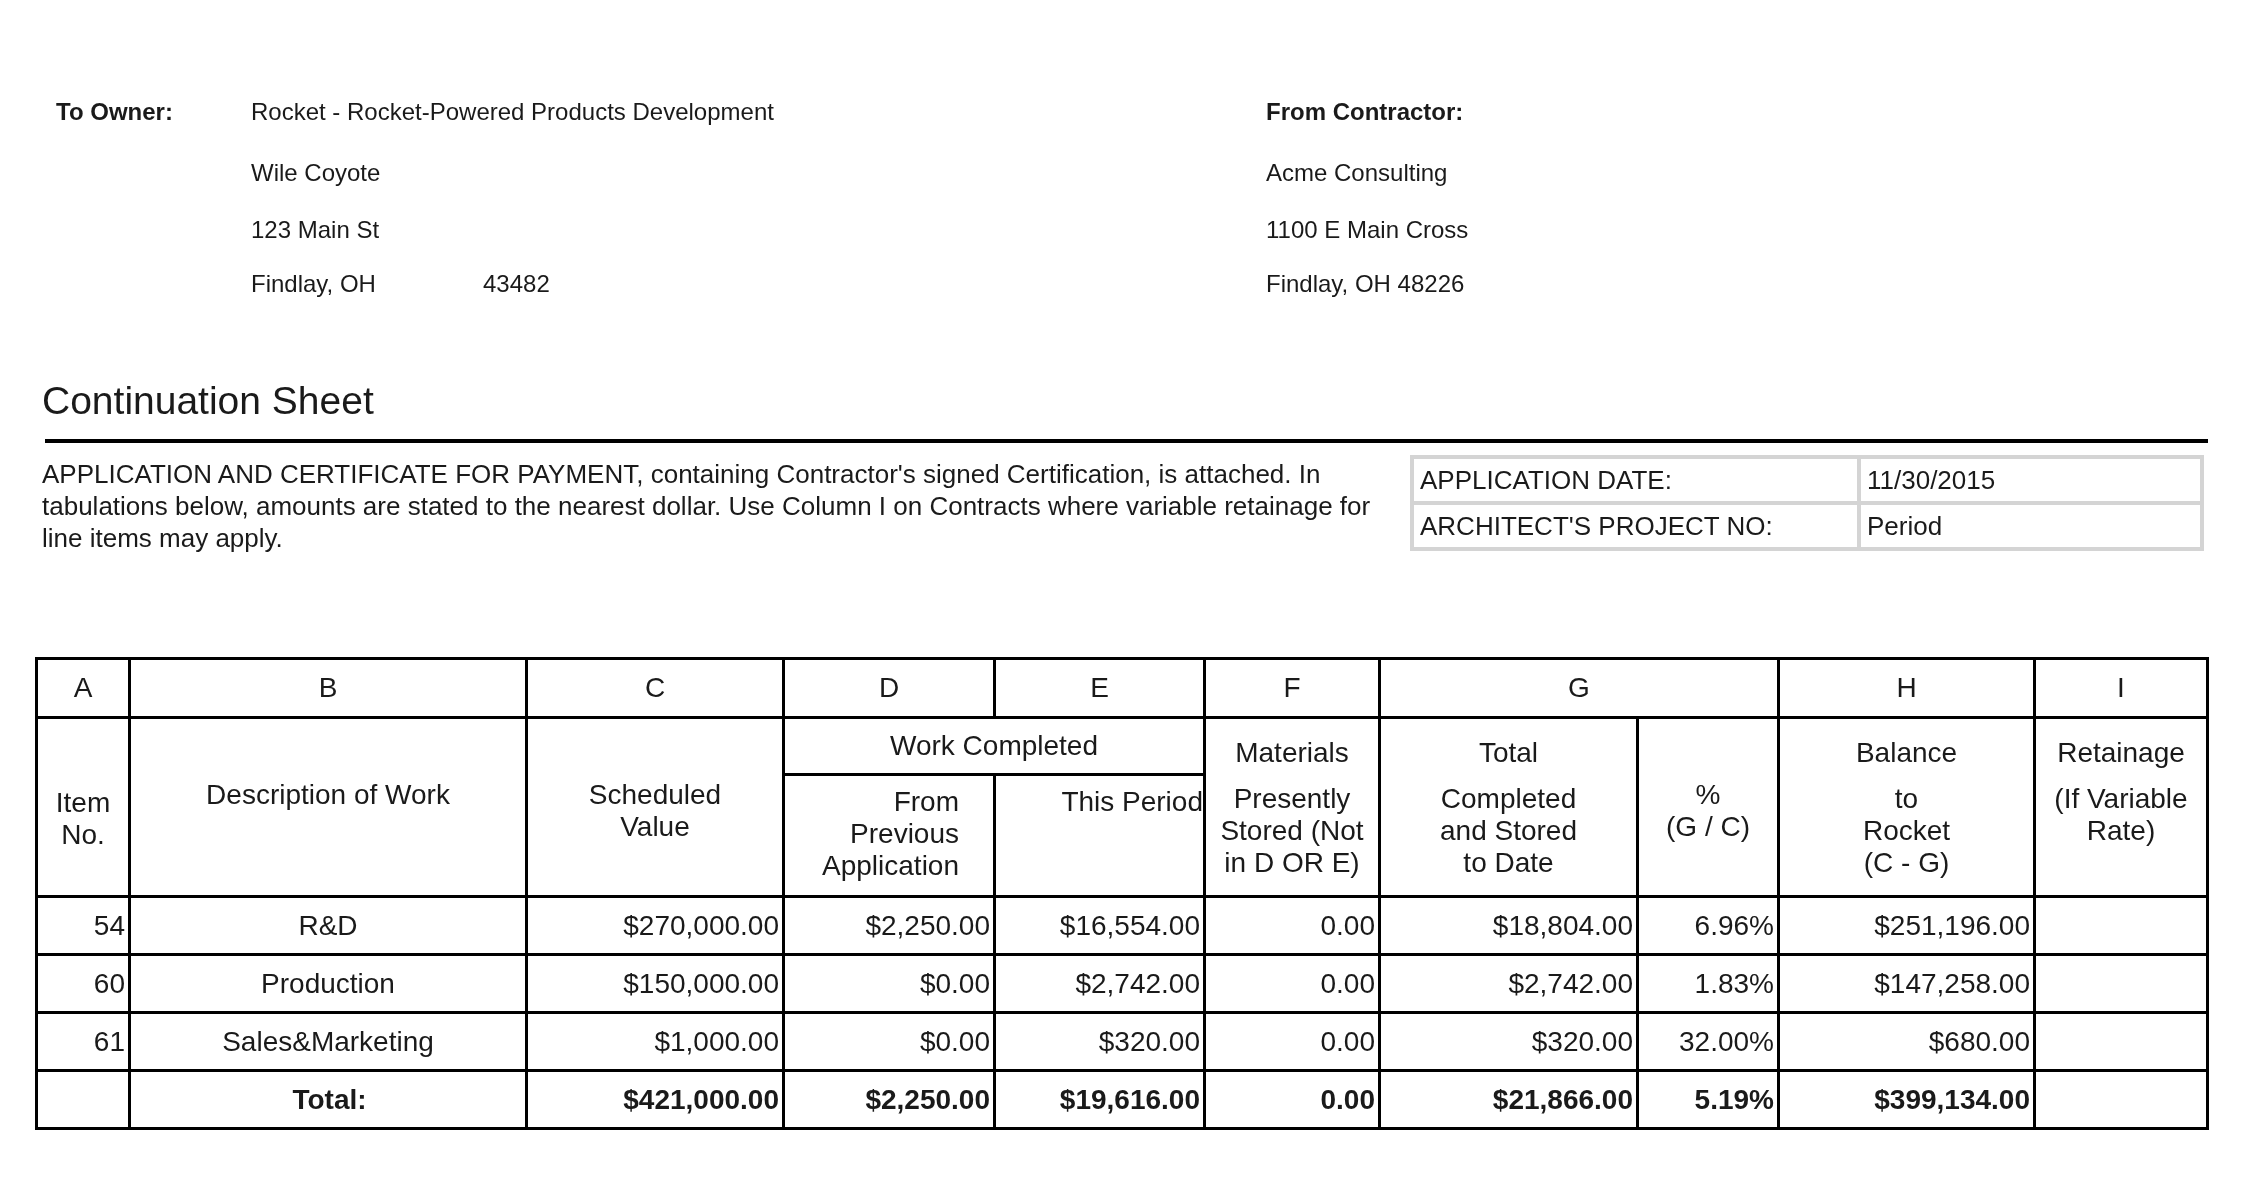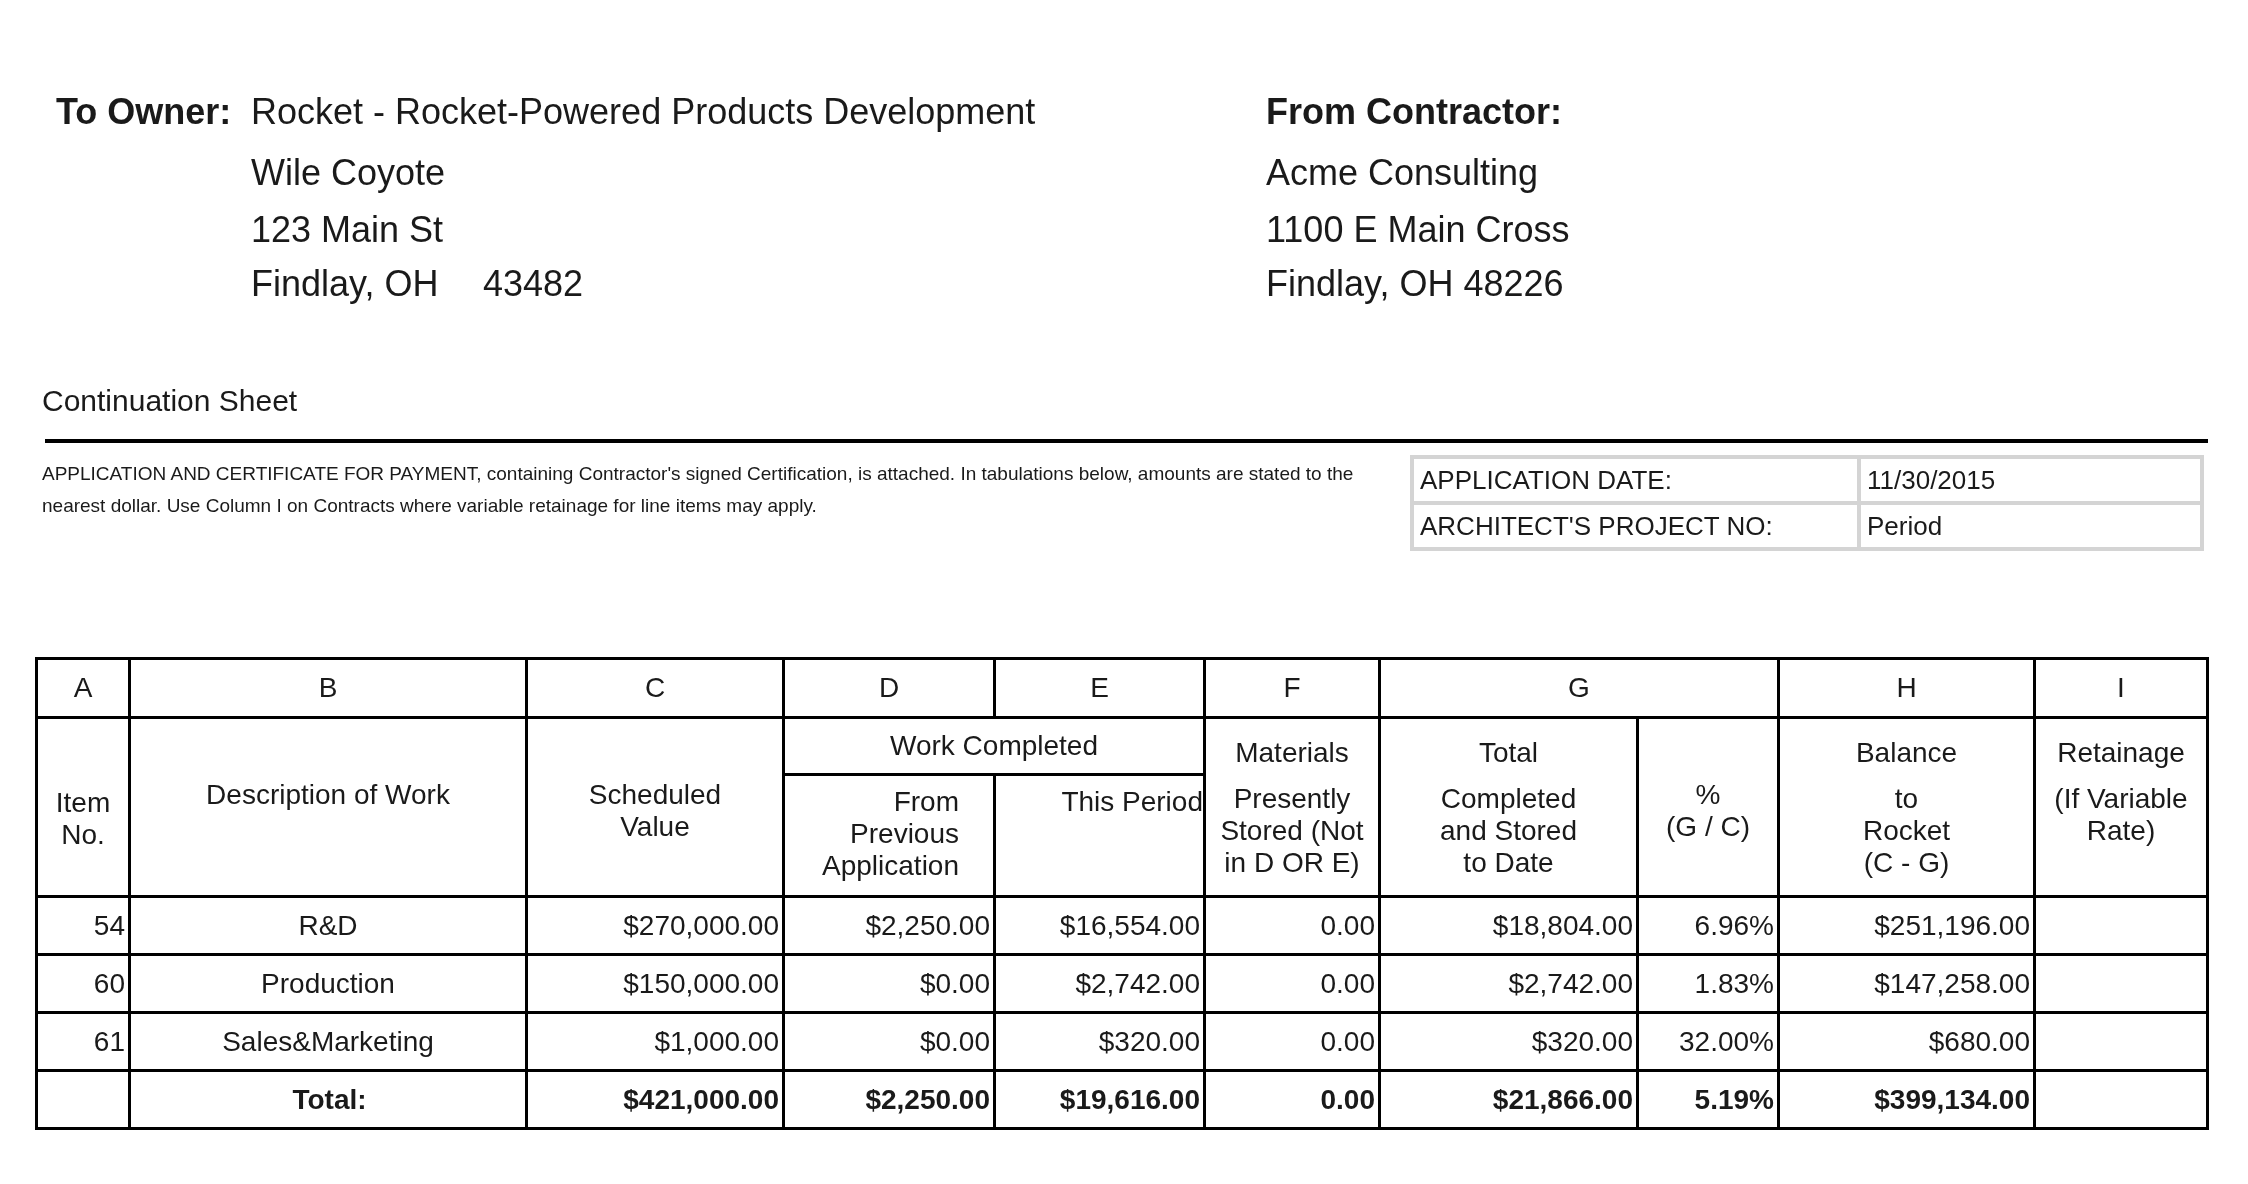--- a/index.html
+++ b/index.html
@@ -5,37 +5,37 @@
     * { box-sizing: border-box; margin: 0; padding: 0; }
     html, body {
       width: 2248px; height: 1184px; background: #ffffff; overflow: hidden;
     }
     body {
       position: relative;
       font-family: "Liberation Sans", sans-serif;
       color: #1a1a1a;
     }
     .abs { position: absolute; white-space: nowrap; }
-    .addr { font-size: 36px; line-height: 34px; }
+    .addr { font-size: 24px; line-height: 34px; }
     .bold { font-weight: bold; }
 
     
     #to-owner-label { left: 56px; top: 95px; }
     #owner-lines { left: 251px; top: 95px; }
     #owner-lines .line { position: absolute; left: 0; white-space: nowrap; }
     #from-label { left: 1266px; top: 95px; }
     #contractor-lines { left: 1266px; top: 95px; }
     #contractor-lines .line { position: absolute; left: 0; white-space: nowrap; }
 
-    #sheet-title { left: 42px; top: 384px; font-size: 30px; line-height: 34px; }
+    #sheet-title { left: 42px; top: 384px; font-size: 39px; line-height: 34px; }
     #rule { position: absolute; left: 45px; top: 439px; width: 2163px; height: 4px; background: #000; }
 
     #intro {
       position: absolute; left: 42px; top: 458px; width: 1340px;
-      font-size: 19px; line-height: 32px; white-space: normal;
+      font-size: 26px; line-height: 32px; white-space: normal;
     }
 
     
     #info-box {
       position: absolute; left: 1410px; top: 455px; width: 794px;
       border-collapse: separate; border-spacing: 0;
       border: 2px solid #d4d4d4;
     }
     #info-box td {
       height: 46px; font-size: 26px; padding: 0 6px;

